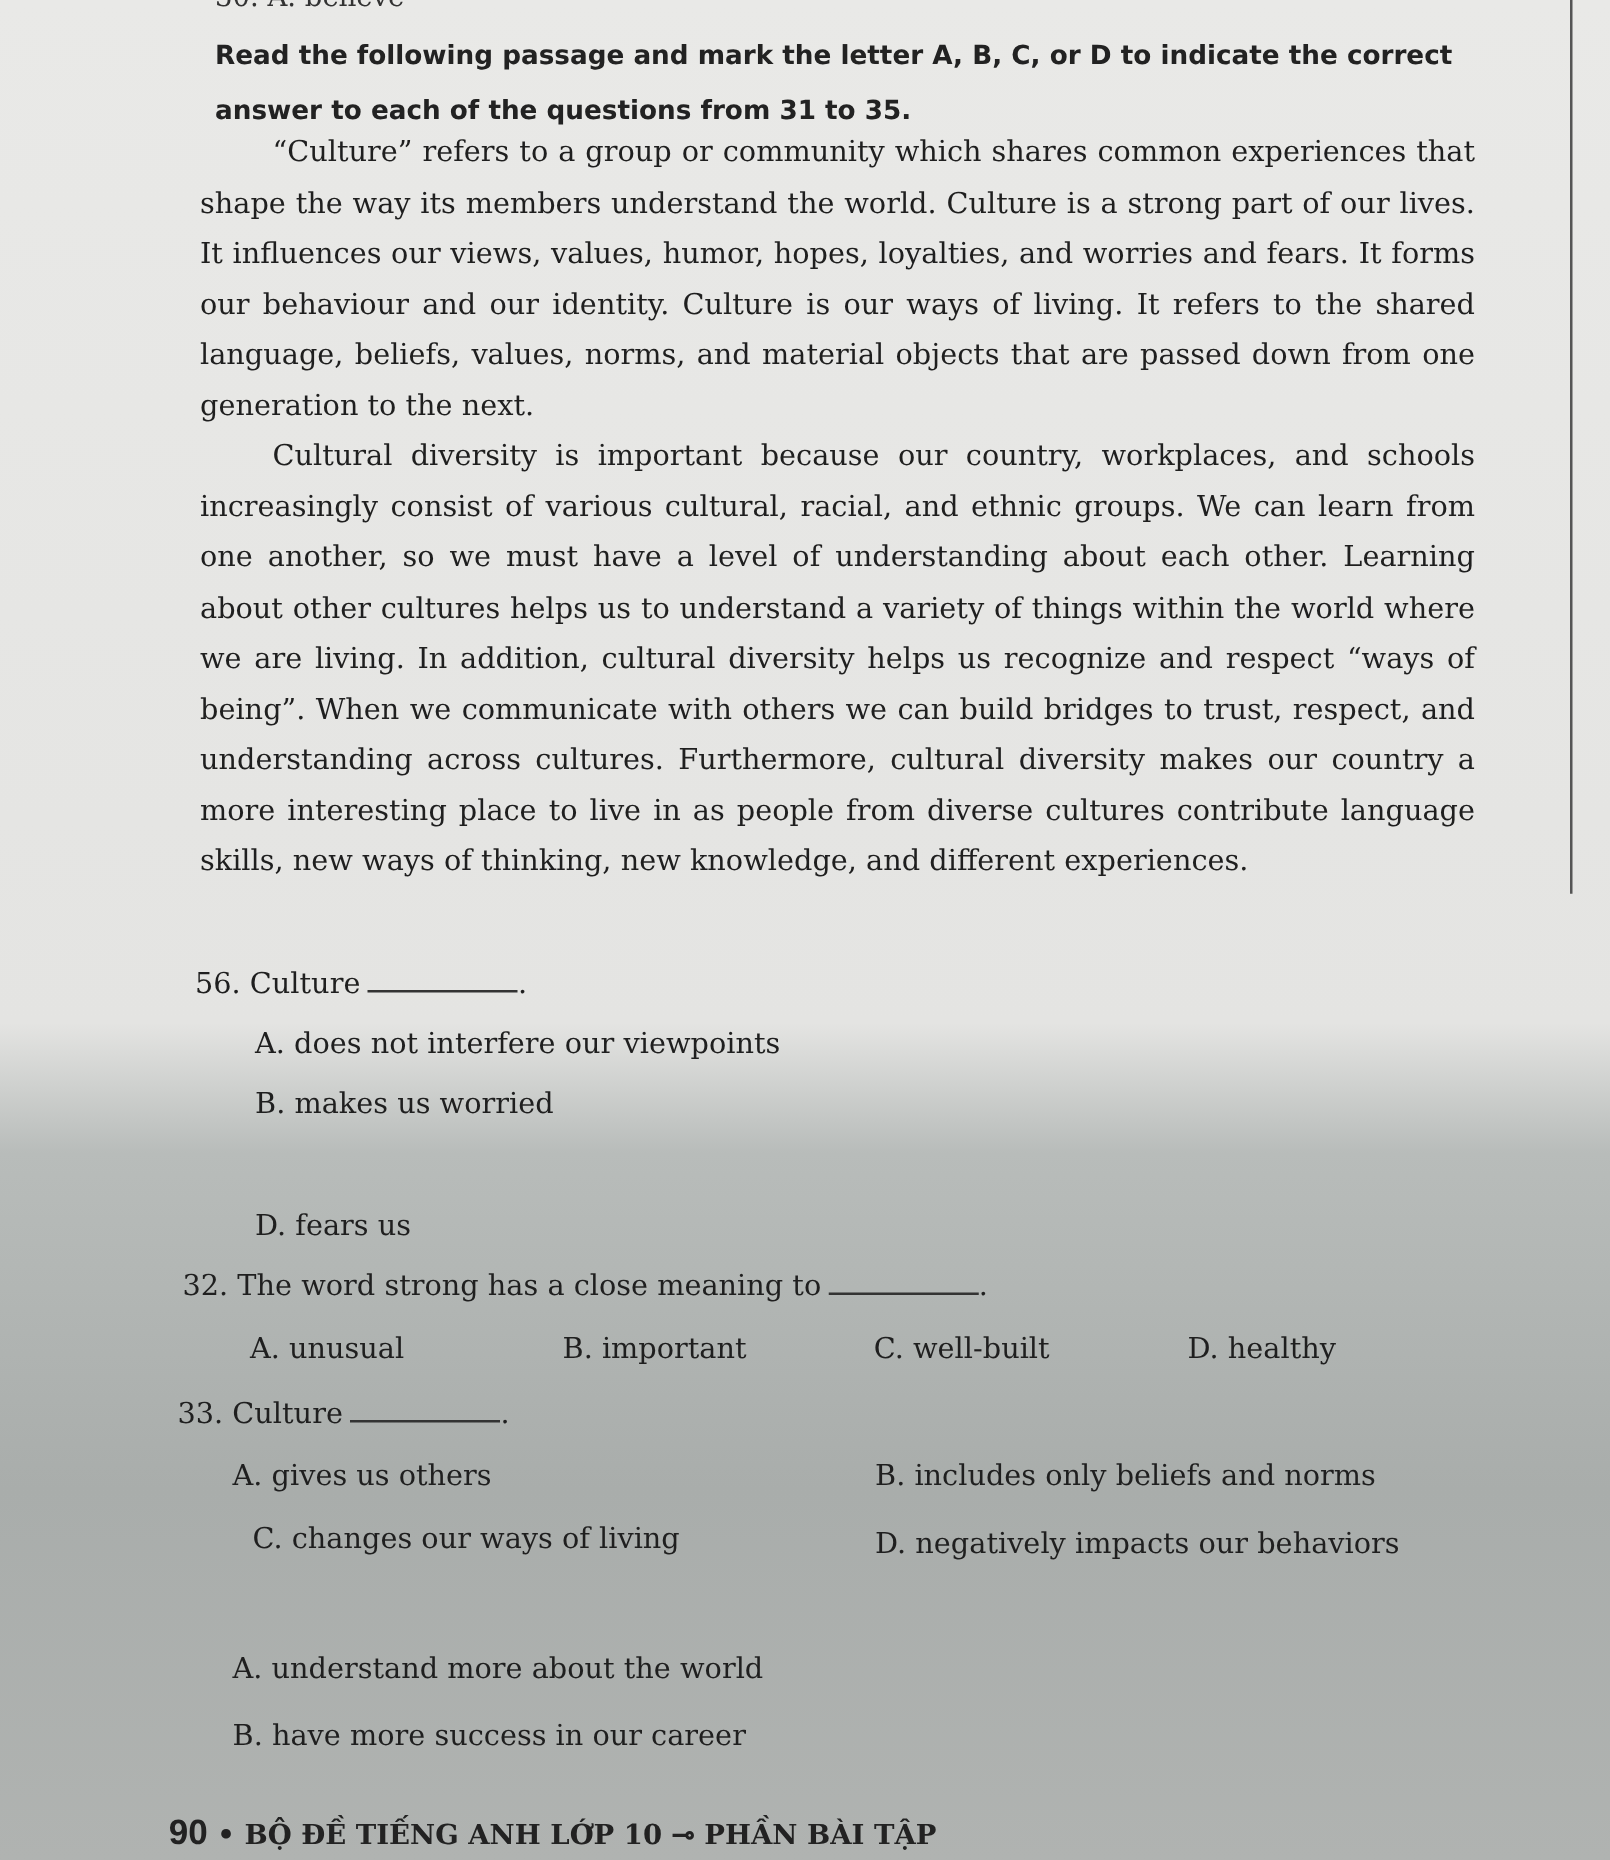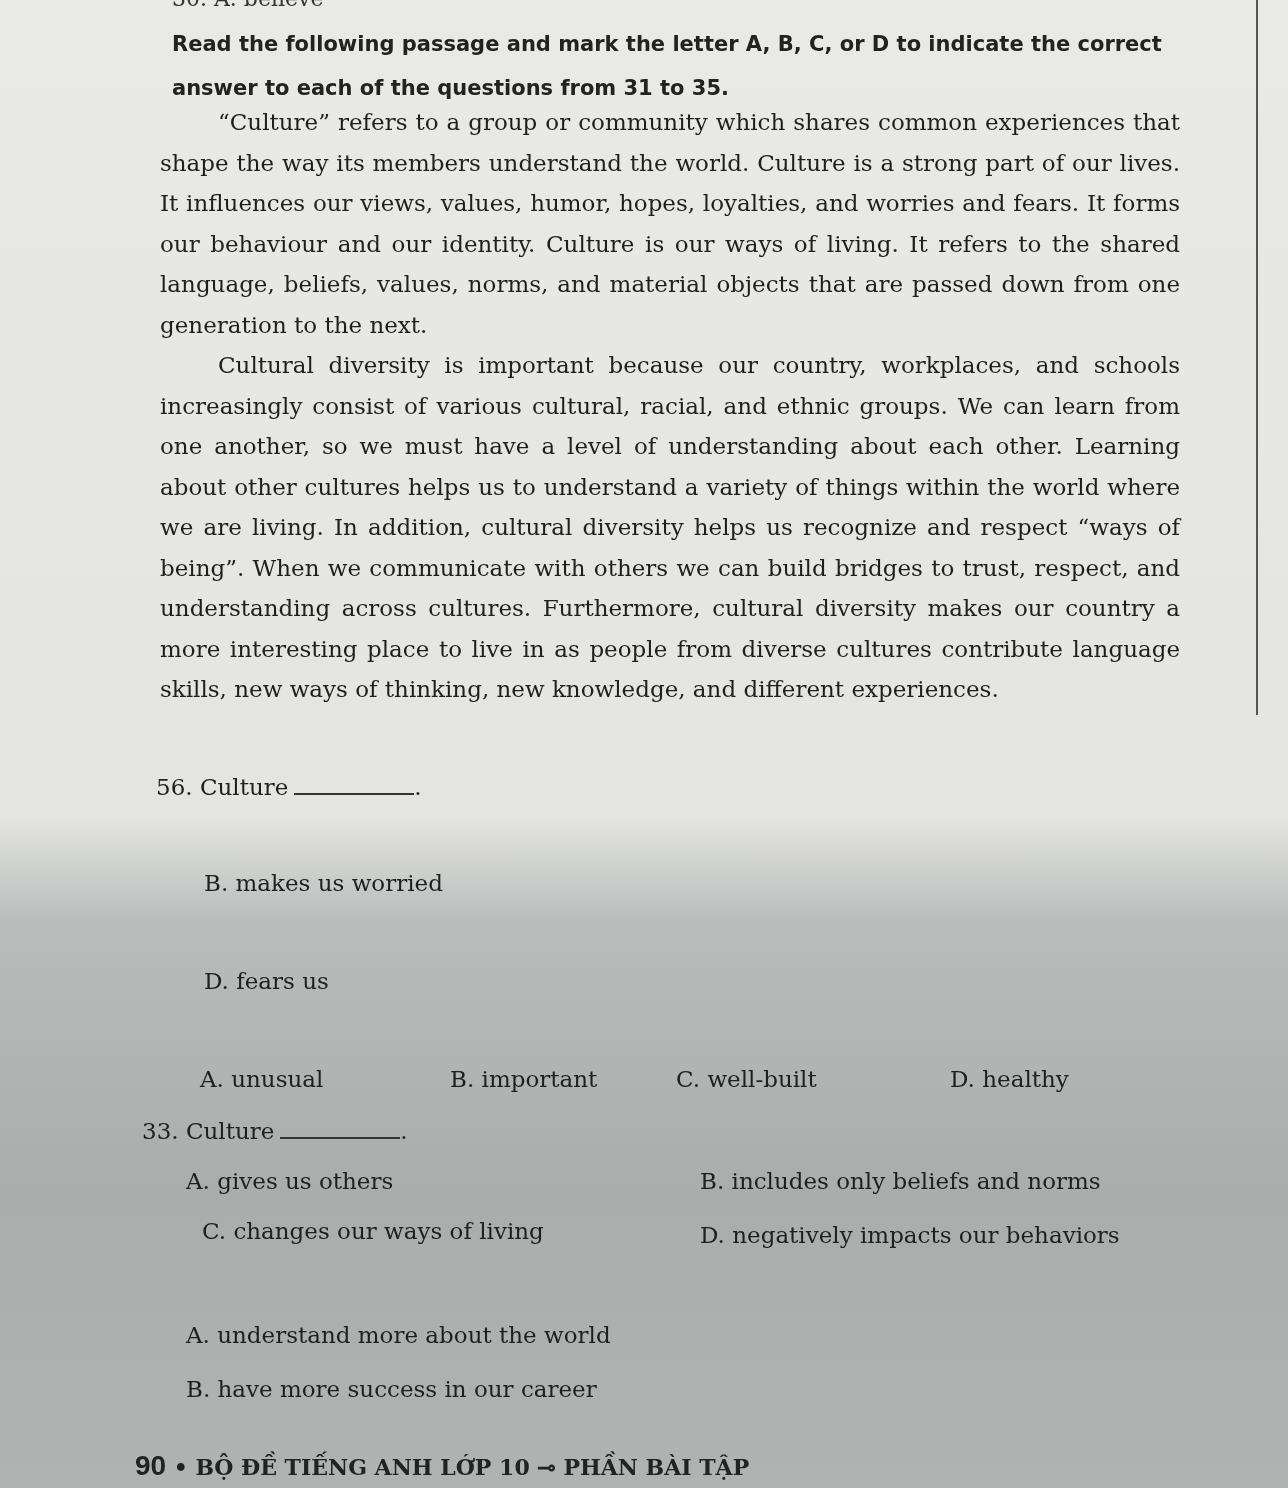--- a/index.html
+++ b/index.html
@@ -27,26 +27,28 @@
   <div class="rule"></div>
   <div class="prev">30. A. believe</div>
   <div class="instr">Read the following passage and mark the letter A, B, C, or D to indicate the correct answer to each of the questions from 31 to 35.</div>
 
   <div class="passage">
     <p>“Culture” refers to a group or community which shares common experiences that shape the way its members understand the world. Culture is a strong part of our lives. It influences our views, values, humor, hopes, loyalties, and worries and fears. It forms our behaviour and our identity. Culture is our ways of living. It refers to the shared language, beliefs, values, norms, and material objects that are passed down from one generation to the next.</p>
     <p>Cultural diversity is important because our country, workplaces, and schools increasingly consist of various cultural, racial, and ethnic groups. We can learn from one another, so we must have a level of understanding about each other. Learning about other cultures helps us to understand a variety of things within the world where we are living. In addition, cultural diversity helps us recognize and respect “ways of being”. When we communicate with others we can build bridges to trust, respect, and understanding across cultures. Furthermore, cultural diversity makes our country a more interesting place to live in as people from diverse cultures contribute language skills, new ways of thinking, new knowledge, and different experiences.</p>
   </div>
 
   <div class="q" style="left:156px;top:774px;"><span>56. Culture</span><span class="blank"></span><span>.</span></div>
+  <div class="opt" style="left:204px;top:822px;">A. does not interfere our viewpoints</div>
   <div class="opt" style="left:204px;top:870px;">B. makes us worried</div>
   <div class="opt" style="left:204px;top:968px;">D. fears us</div>
 
+  <div class="q" style="left:146px;top:1016px;"><span>32. The word strong has a close meaning to</span><span class="blank"></span><span>.</span></div>
   <div class="opt" style="left:200px;top:1066px;">A. unusual</div>
   <div class="opt" style="left:450px;top:1066px;">B. important</div>
-  <div class="opt" style="left:676px;top:1066px;text-align:right;">C. well-built</div>
+  <div class="opt" style="left:699px;top:1066px;text-align:right;">C. well-built</div>
   <div class="opt" style="left:950px;top:1066px;">D. healthy</div>
 
   <div class="q" style="left:142px;top:1118px;"><span>33. Culture</span><span class="blank"></span><span>.</span></div>
   <div class="opt" style="left:186px;top:1168px;">A. gives us others</div>
   <div class="opt" style="left:700px;top:1168px;">B. includes only beliefs and norms</div>
   <div class="opt" style="left:202px;top:1218px;">C. changes our ways of living</div>
   <div class="opt" style="left:700px;top:1222px;">D. negatively impacts our behaviors</div>
 
   <div class="opt" style="left:186px;top:1322px;">A. understand more about the world</div>
   <div class="opt" style="left:186px;top:1376px;">B. have more success in our career</div>

